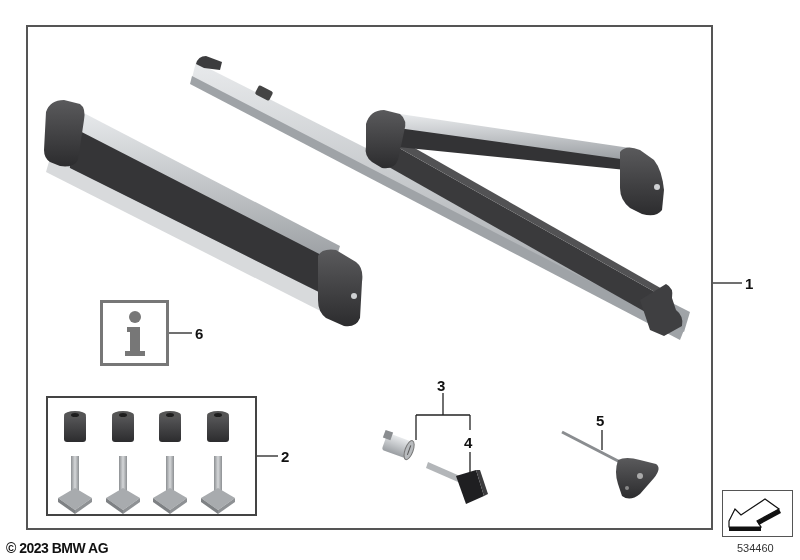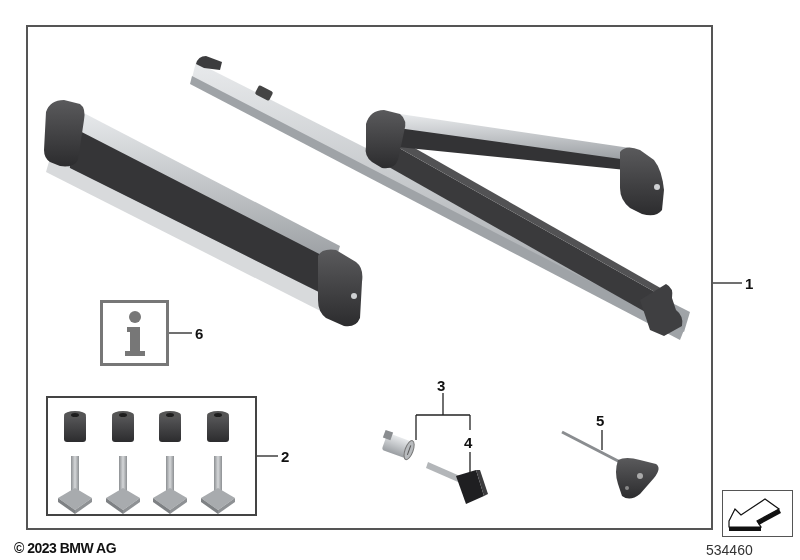--- a/index.html
+++ b/index.html
@@ -1,20 +1,20 @@
 <!DOCTYPE html>
 <html><head>
   <meta charset="utf-8">
   <style>
     html, body { margin: 0; padding: 0; background: #ffffff; }
     body { width: 800px; height: 560px; position: relative; overflow: hidden; font-family: "Liberation Sans", sans-serif; }
     .frame { position: absolute; left: 26px; top: 25px; width: 687px; height: 505px; border: 2px solid #555; box-sizing: border-box; }
     .callout { position: absolute; font-family: "Liberation Sans", sans-serif; font-weight: bold; font-size: 15px; color: #111; line-height: 1; }
-    .copyright { position: absolute; left: 6px; top: 540px; font-family: "Liberation Sans", sans-serif; font-weight: bold; font-size: 14px; color: #111; letter-spacing: -0.5px; margin-left: 8px; }
-    .diagram-id { position: absolute; left: 706px; top: 542px; font-family: "Liberation Sans", sans-serif; font-size: 14px; color: #333; }
+    .copyright { position: absolute; left: 6px; top: 540px; font-family: "Liberation Sans", sans-serif; font-weight: bold; font-size: 14px; color: #111; letter-spacing: -0.5px; }
+    .diagram-id { position: absolute; left: 737px; top: 542px; font-family: "Liberation Sans", sans-serif; font-size: 11px; color: #333; }
     svg.art { position: absolute; left: 0; top: 0; }
     .info-box { position: absolute; left: 100px; top: 300px; width: 69px; height: 66px; border: 3px solid #777; box-sizing: border-box; background: #fff; }
     .kit-box { position: absolute; left: 46px; top: 396px; width: 211px; height: 120px; border: 2px solid #444; box-sizing: border-box; }
     .nav-box { position: absolute; left: 722px; top: 490px; width: 71px; height: 47px; border: 1.5px solid #555; box-sizing: border-box; background:#fff; }
   </style>
 </head>
 <body>
 
 <div class="frame"></div>
 

